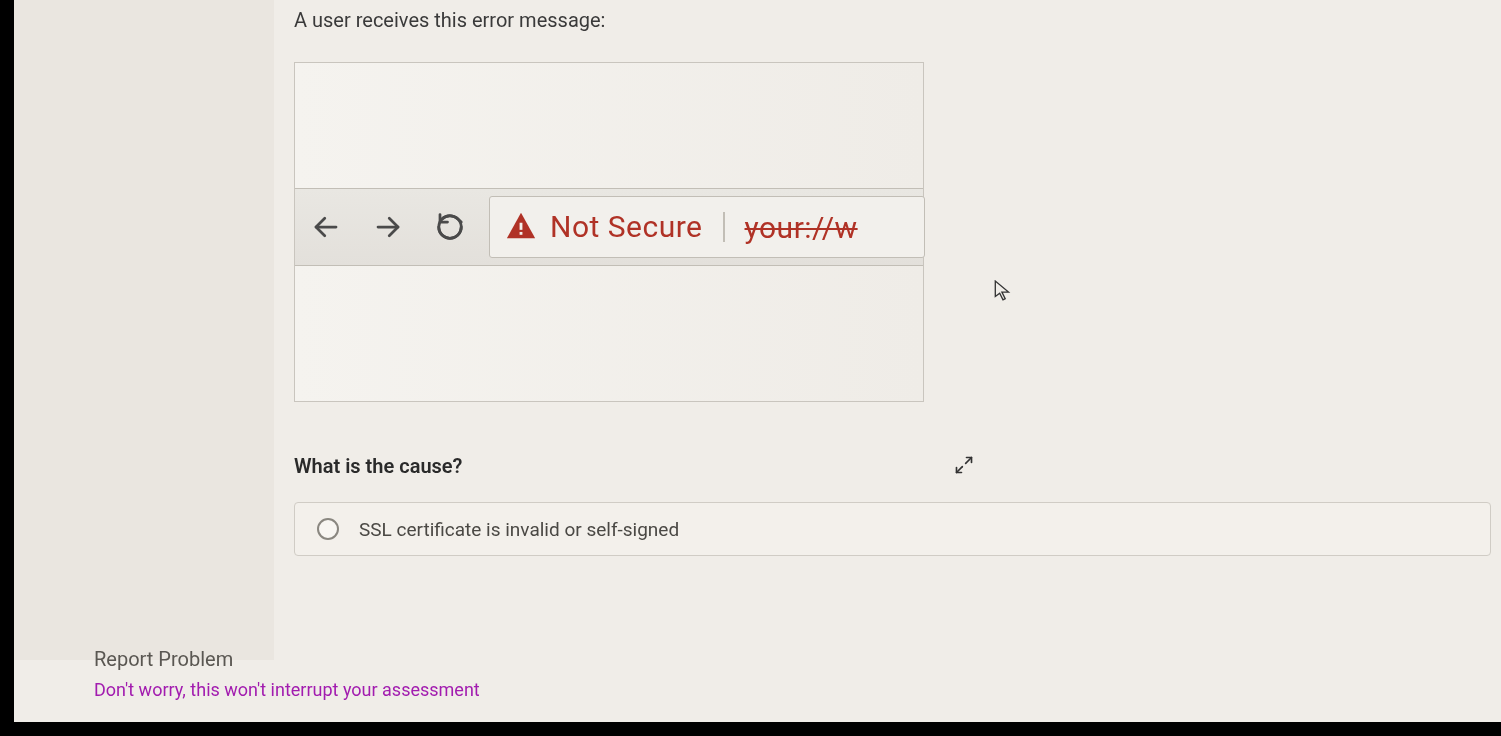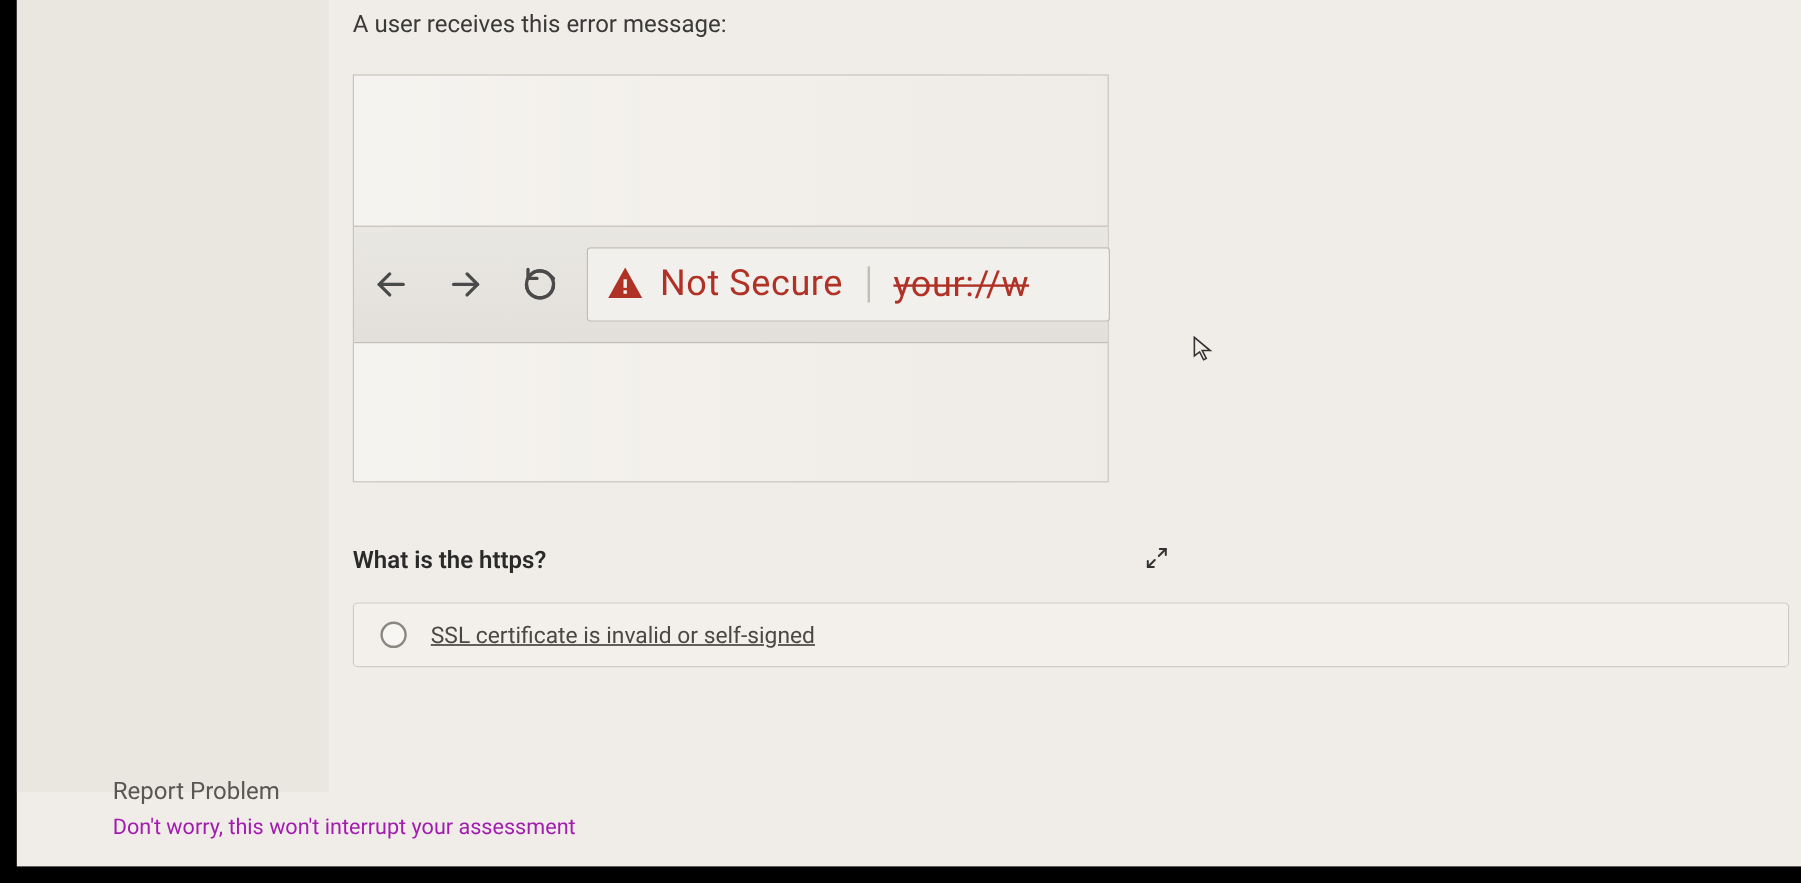--- a/index.html
+++ b/index.html
@@ -54,21 +54,21 @@
       background: linear-gradient(90deg, #f5f3ef 0%, #efece7 100%);
       border: 1px solid #c9c5be;
       position: relative;
       margin-bottom: 18px;
     }
     .browser-bar {
       position: absolute;
       left: 0;
       right: 0;
       top: 125px;
-      height: 98px;
+      height: 78px;
       background: linear-gradient(180deg, #e9e7e2 0%, #e3e0db 100%);
       border-top: 1px solid #c2beb6;
       border-bottom: 1px solid #c2beb6;
       display: flex;
       align-items: center;
       padding-left: 16px;
     }
     .nav-icons {
       display: flex;
       align-items: center;
@@ -135,21 +135,20 @@
     }
     .option-row {
       display: flex;
       align-items: center;
       height: 54px;
       border: 1px solid #d0ccc5;
       border-radius: 4px;
       padding-left: 22px;
       background: #f3f0eb;
       width: calc(100% - 10px);
-      text-decoration: underline;
     }
     .radio-circle {
       width: 22px;
       height: 22px;
       border-radius: 50%;
       border: 2px solid #8a8780;
       background: #f8f6f2;
       margin-right: 20px;
       flex-shrink: 0;
     }
@@ -215,21 +214,21 @@
       <path d="M1 1 L1 15 L5 12 L8 18 L10 17 L7 11 L13 11 Z"></path>
     </svg>
 
     <svg class="expand-icon" width="20" height="20" viewBox="0 0 24 24" fill="none" stroke="#333" stroke-width="2" stroke-linecap="round" stroke-linejoin="round">
       <polyline points="15 3 21 3 21 9"></polyline>
       <polyline points="9 21 3 21 3 15"></polyline>
       <line x1="21" y1="3" x2="14" y2="10"></line>
       <line x1="3" y1="21" x2="10" y2="14"></line>
     </svg>
 
-    <div class="question-text">What is the https?</div>
+    <div class="question-text">What is the cause?</div>
 
     <div class="option-row">
       <div class="radio-circle"></div>
       <span class="option-label">SSL certificate is invalid or self-signed</span>
     </div>
 
   </div>
 
   <div class="footer">
     <div class="footer-title">Report Problem</div>

